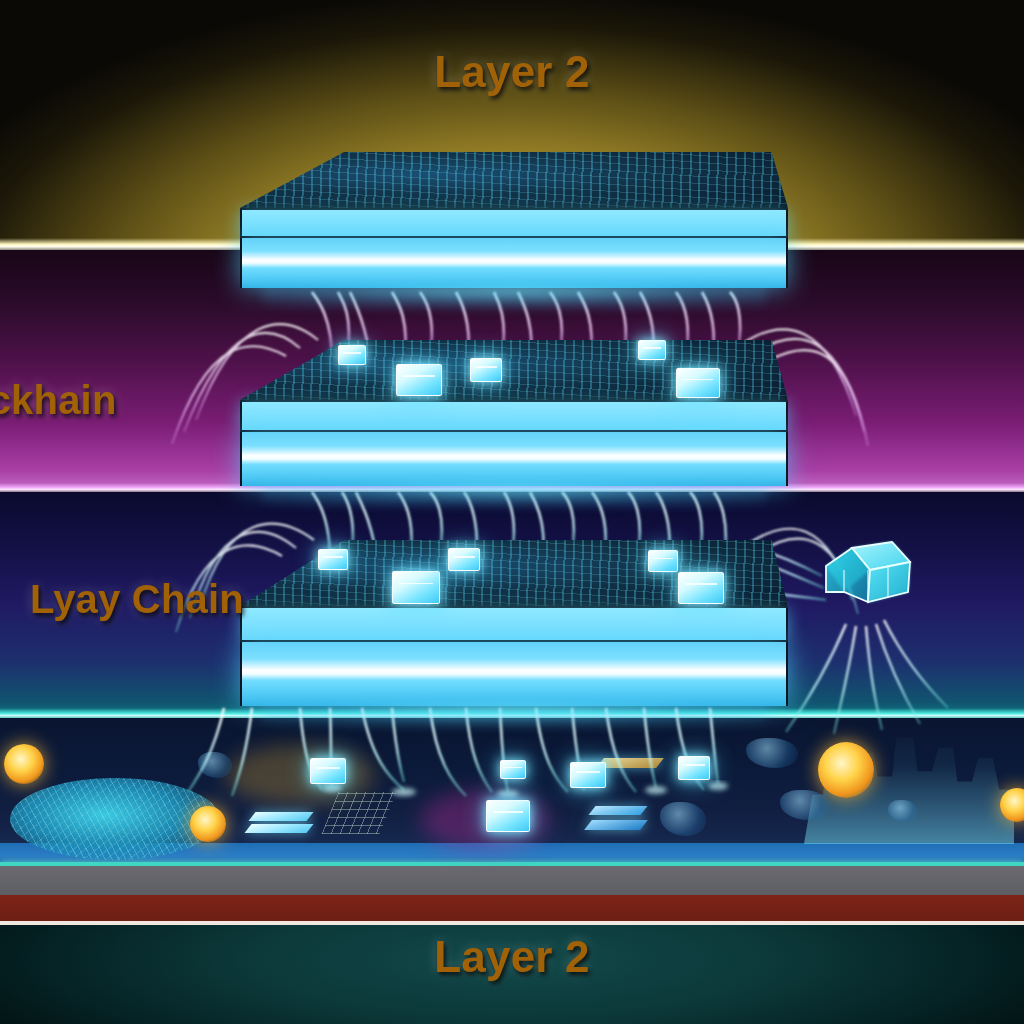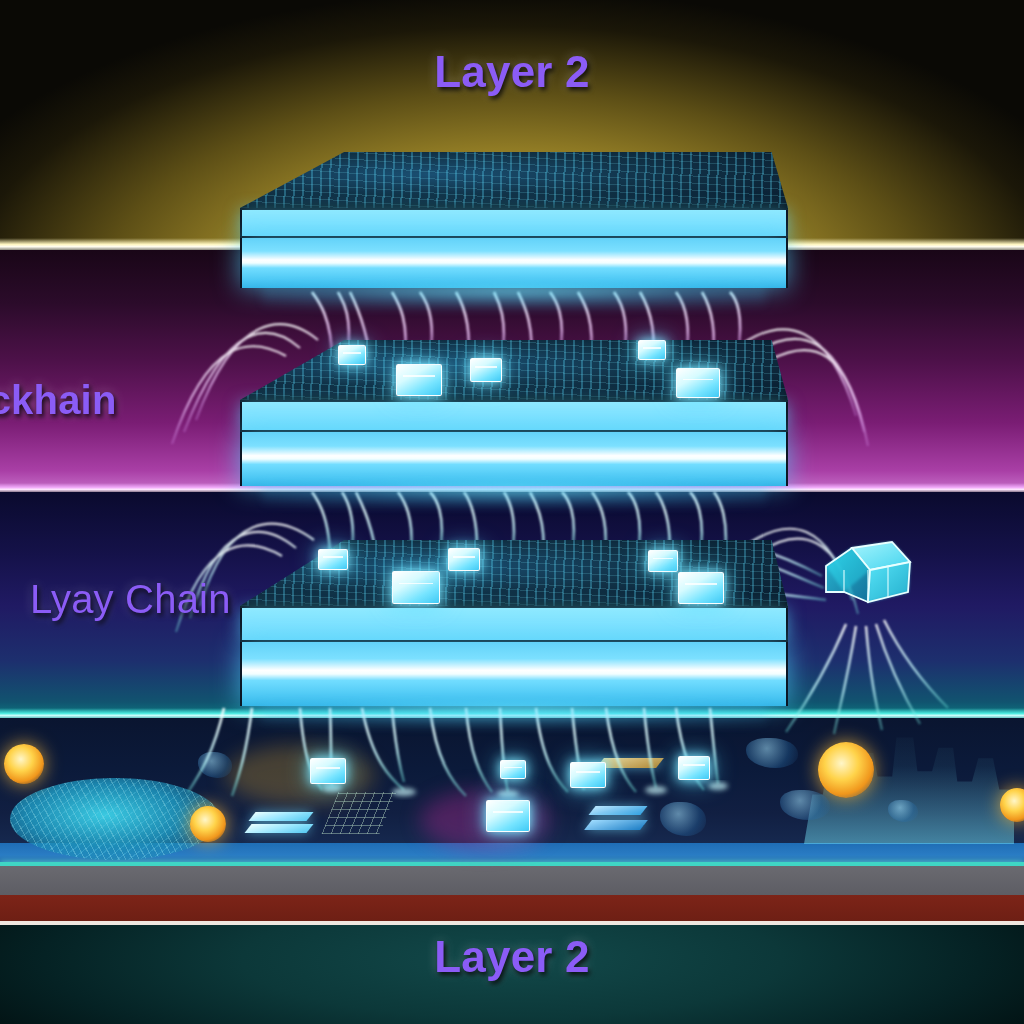--- a/index.html
+++ b/index.html
@@ -76,30 +76,30 @@
     background: #efe7e0;
   }
   #band-deepteal {
     top: 925px; height: 99px;
     background: radial-gradient(ellipse 600px 130px at 50% 35%, #12494a 0%, #0c3839 45%, #052224 78%, #021314 100%);
   }
 
   
   .label {
     position: absolute;
-    color: #8b5cf6;
+    color: #a16207;
     font-weight: bold;
     letter-spacing: 0.2px;
     white-space: nowrap;
     text-shadow: 2px 3px 5px rgba(0,0,0,0.85), 0 0 12px rgba(255,255,255,0.25);
   }
   #label-top    { top: 47px;  left: 0; width: 1024px; text-align: center; font-size: 44px; }
   #label-bottom { top: 932px; left: 0; width: 1024px; text-align: center; font-size: 44px; }
   #label-mid    { top: 378px; left: -36px; font-size: 40px; font-weight: 600; }
-  #label-low    { top: 577px; left: 30px;  font-size: 40px; font-weight: 400; }
+  #label-low    { top: 577px; left: 30px;  font-size: 40px; font-weight: 700; }
 
   
   .slab { position: absolute; }
 
   .slab-top-face {
     position: absolute;
     left: 0; top: 0;
     width: 100%; height: 100%;
     background:
       repeating-linear-gradient(92deg, rgba(90,220,255,0.30) 0px, rgba(90,220,255,0.30) 2px, rgba(0,0,0,0) 2px, rgba(0,0,0,0) 9px),

